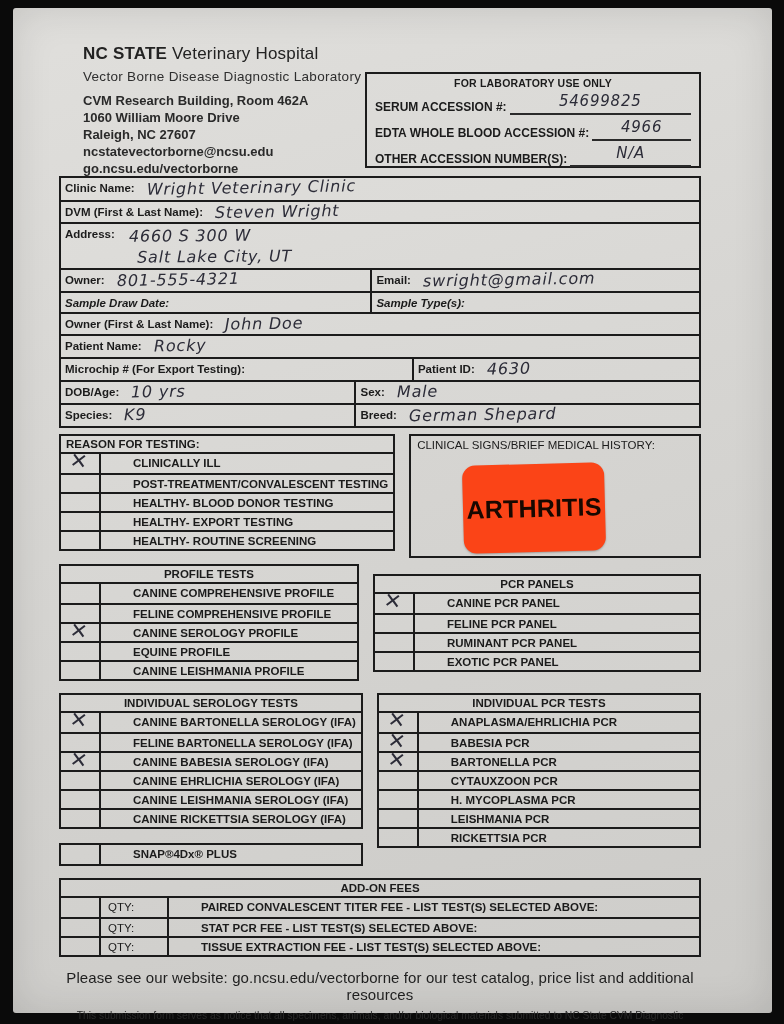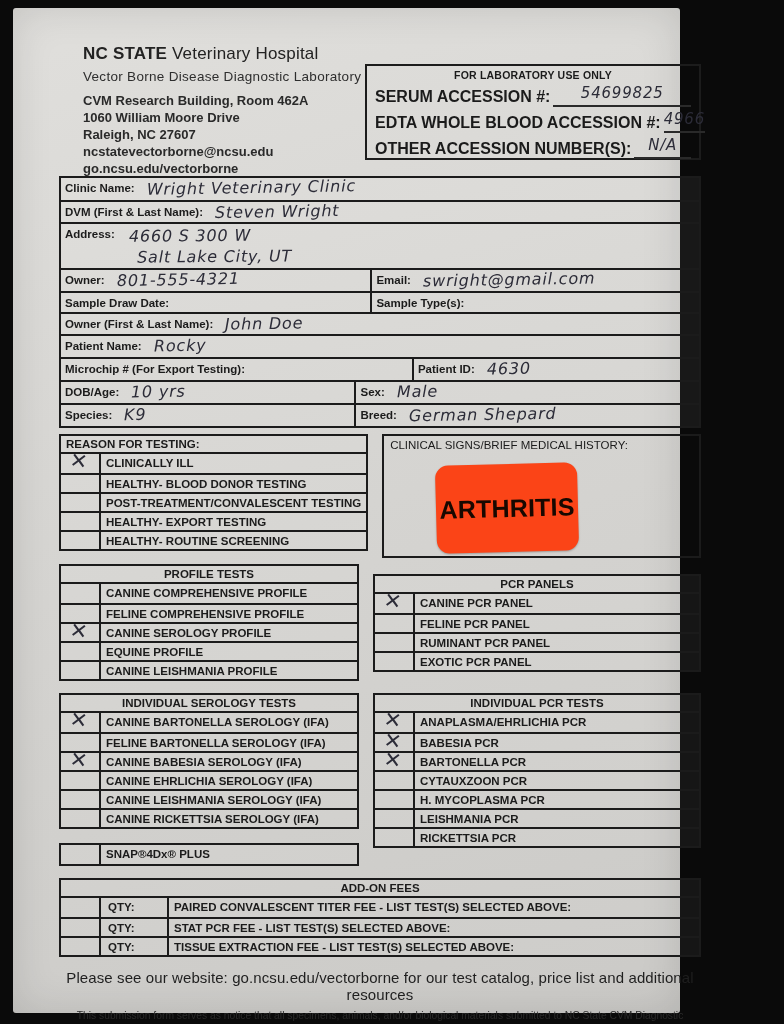--- a/index.html
+++ b/index.html
@@ -5,42 +5,42 @@
   * { box-sizing: border-box; margin: 0; padding: 0; }
   html, body { width: 784px; height: 1024px; }
   body {
     background: #0a0a0a;
     font-family: "Liberation Sans", sans-serif;
     color: #1b1b1b;
     overflow: hidden;
     position: relative;
   }
   .paper {
-    position: absolute; left: 13px; top: 8px; width: 667px; height: 1005px;
+    position: absolute; left: 13px; top: 8px; width: 759px; height: 1005px;
     background: linear-gradient(163deg, #e0dfdc 0%, #d7d6d3 40%, #cbcac7 100%);
     box-shadow: inset 0 0 40px rgba(0,0,0,0.12);
     border-radius: 3px;
   }
   .content { position: absolute; left: 46px; top: 28px; width: 642px; }
 
   
   .hdr { position: relative; height: 134px; }
   .hdr-left { padding-left: 24px; padding-top: 8px; }
   .brand { font-size: 17px; letter-spacing: 0.2px; color: #222; }
   .brand .b { font-weight: 700; }
   .labname { font-size: 13.5px; margin-top: 5px; color: #2e2e2e; letter-spacing: 0.3px; }
   .addr { margin-top: 9px; font-weight: 700; font-size: 13px; line-height: 1.3; color: #2a2a2a; }
 
   .labuse {
-    position: absolute; right: 0; top: 28px; width: 336px; height: 96px;
+    position: absolute; right: 0; top: 36px; width: 336px; height: 96px;
     border: 2px solid #1c1c1c; padding: 3px 8px 4px 8px;
   }
   .labuse-title { text-align: center; font-weight: 700; font-size: 10.5px; letter-spacing: 0.2px; }
   .labuse-row { display: flex; align-items: flex-end; margin-top: 4px; height: 22px; }
-  .labuse-label { font-weight: 700; font-size: 16px; white-space: nowrap; padding-bottom: 1px; }
+  .labuse-label { font-weight: 700; font-size: 12px; white-space: nowrap; padding-bottom: 1px; }
   .labuse-value {
     flex: 1; border-bottom: 2px solid #2a2a2a; text-align: center;
     font-size: 15px; line-height: 20px; height: 24px; margin-left: 3px;
   }
 
   
   .hw {
     font-family: "DejaVu Sans", cursive;
     font-style: italic;
     color: #2c2c38;
@@ -48,46 +48,46 @@
   }
 
   
   .itable { border: 2px solid #1b1b1b; margin-top: 6px; background: rgba(255,255,255,0.06); }
   .irow { display: flex; border-top: 2px solid #1b1b1b; align-items: stretch; }
   .irow:first-child { border-top: none; }
   .icell { display: flex; align-items: flex-start; padding: 1px 4px; flex: 1; min-width: 0; }
   .icell.sep { border-left: 2px solid #1b1b1b; }
   .ilabel { font-weight: 700; font-size: 11.5px; white-space: nowrap; padding-top: 3px; }
   .ivalue { font-size: 16px; margin-left: 12px; transform: rotate(-1deg); white-space: nowrap; margin-top: -1px; }
-  .h21 { min-height: 21px; } .h22 { min-height: 22px; } .h23 { min-height: 23px; } .h46 { min-height: 46px; }
+  .h21 { min-height: 21px; font-style: italic; } .h22 { min-height: 22px; } .h23 { min-height: 23px; } .h46 { min-height: 46px; }
   .w485 { flex: 0 0 48.5%; } .w55 { flex: 0 0 55%; } .w46 { flex: 0 0 46%; }
   .addr2line { margin-left: 14px; font-size: 16px; transform: rotate(-0.5deg); line-height: 21px; }
   .addr2line div:nth-child(2) { padding-left: 8px; }
 
   
   .cols { display: flex; align-items: flex-start; gap: 14px; }
   .colL { flex: 0 0 300px; }
   .colR { flex: 1; }
 
   
   .ckt { border: 2px solid #1b1b1b; background: rgba(255,255,255,0.05); }
   .ckt-title {
     text-align: center; font-weight: 700; font-size: 11.5px;
     padding: 2px 5px; border-bottom: 2px solid #1b1b1b; white-space: nowrap;
   }
   .ckt-title.left { text-align: left; }
   .ck-row { display: flex; border-top: 2px solid #1b1b1b; min-height: 19px; align-items: stretch; }
   .ck-row:first-child { border-top: none; }
   .ck-box { flex: 0 0 40px; border-right: 2px solid #1b1b1b; position: relative; }
-  .ck-label { flex: 1; font-weight: 700; font-size: 11.5px; padding: 3px 5px 1px 5px; white-space: nowrap; }
+  .ck-label { flex: 1; font-weight: 700; font-size: 11.5px; padding: 3px 5px 1px 5px; white-space: nowrap; margin-left: 27px; }
   .xmark {
     position: absolute; left: 9px; top: -5px; font-size: 21px; font-weight: 400;
     transform: rotate(8deg); font-style: normal;
   }
-  .qty-cell { flex: 0 0 68px; border-right: 2px solid #1b1b1b; font-weight: 700; font-size: 11.5px; padding: 3px 5px 1px 7px; }
+  .qty-cell { flex: 0 0 68px; border-right: 2px solid #1b1b1b; font-weight: 400; font-size: 11.5px; padding: 3px 5px 1px 7px; }
 
   
   .clinical { border: 2px solid #1b1b1b; height: 124px; position: relative; padding: 3px 6px; }
   .clinical-title { font-weight: 400; font-size: 11.5px; }
   .sticker {
     position: absolute; left: 52px; top: 28px; width: 142px; height: 88px;
     border-radius: 13px; transform: rotate(-1.5deg);
     display: flex; align-items: center; justify-content: center;
     font-weight: 700; font-size: 25px; color: #180800; letter-spacing: 0.2px;
     box-shadow: 0 1px 2px rgba(0,0,0,0.25);
@@ -231,25 +231,25 @@
           <div class="ckt-title left">REASON FOR TESTING:</div>
           <div>
               <div class="ck-row">
            <div class="ck-box">
                   <span class="xmark hw">✕</span>
                 </div>
            <div class="ck-label">CLINICALLY ILL</div>
          </div>
               <div class="ck-row">
            <div class="ck-box"></div>
+           <div class="ck-label">POST-TREATMENT/CONVALESCENT TESTING</div>
+         </div>
+              <div class="ck-row">
+           <div class="ck-box"></div>
            <div class="ck-label">HEALTHY- BLOOD DONOR TESTING</div>
-         </div>
-              <div class="ck-row">
-           <div class="ck-box"></div>
-           <div class="ck-label">POST-TREATMENT/CONVALESCENT TESTING</div>
          </div>
               <div class="ck-row">
            <div class="ck-box"></div>
            <div class="ck-label">HEALTHY- EXPORT TESTING</div>
          </div>
               <div class="ck-row">
            <div class="ck-box"></div>
            <div class="ck-label">HEALTHY- ROUTINE SCREENING</div>
          </div>
             </div>

